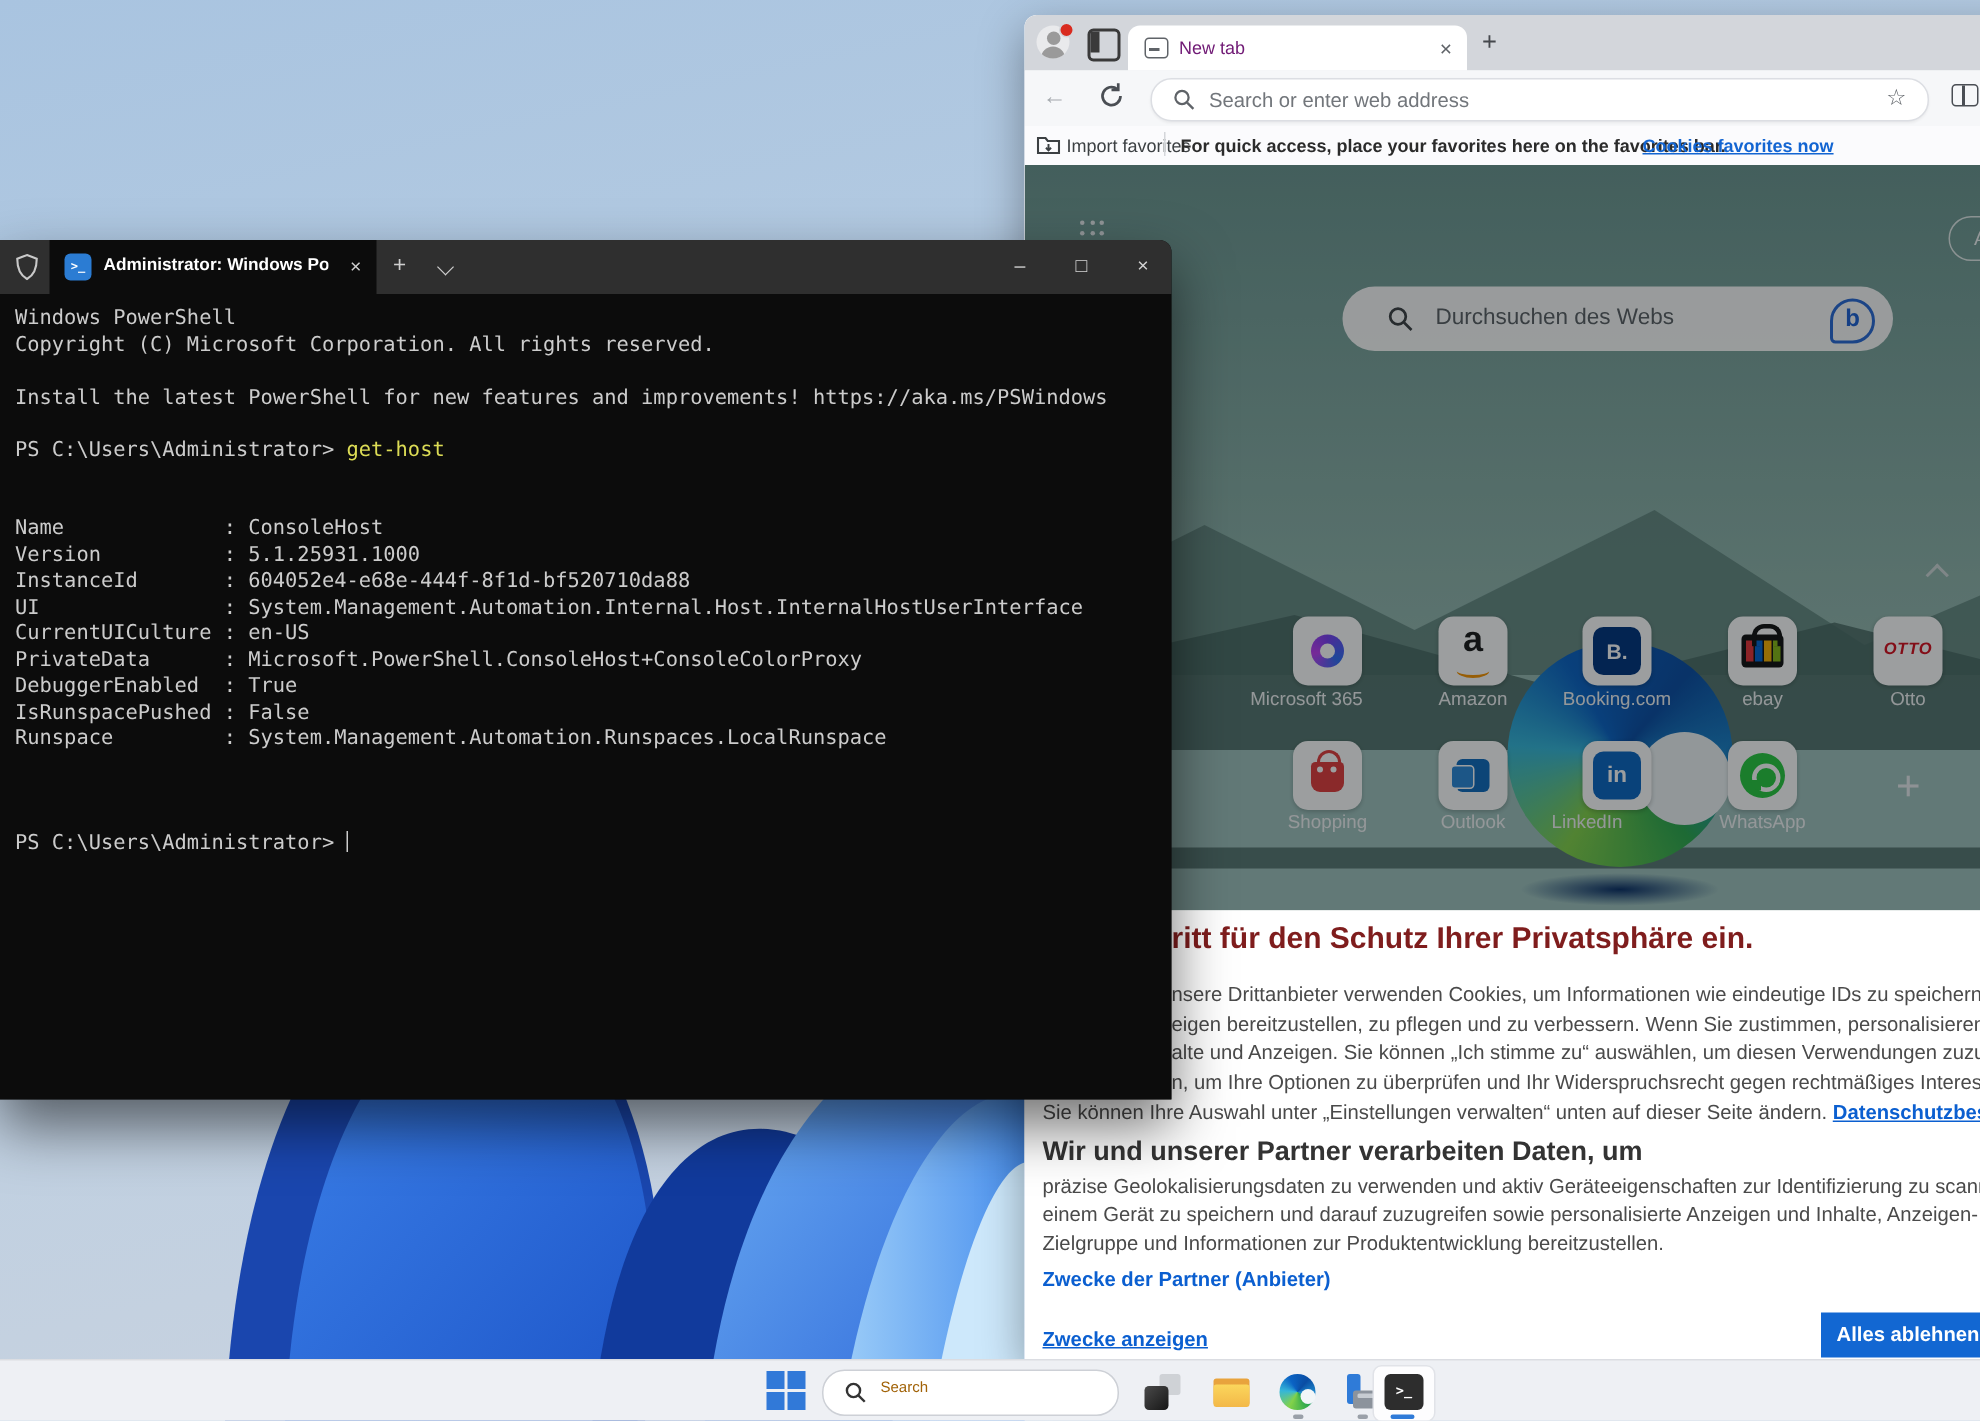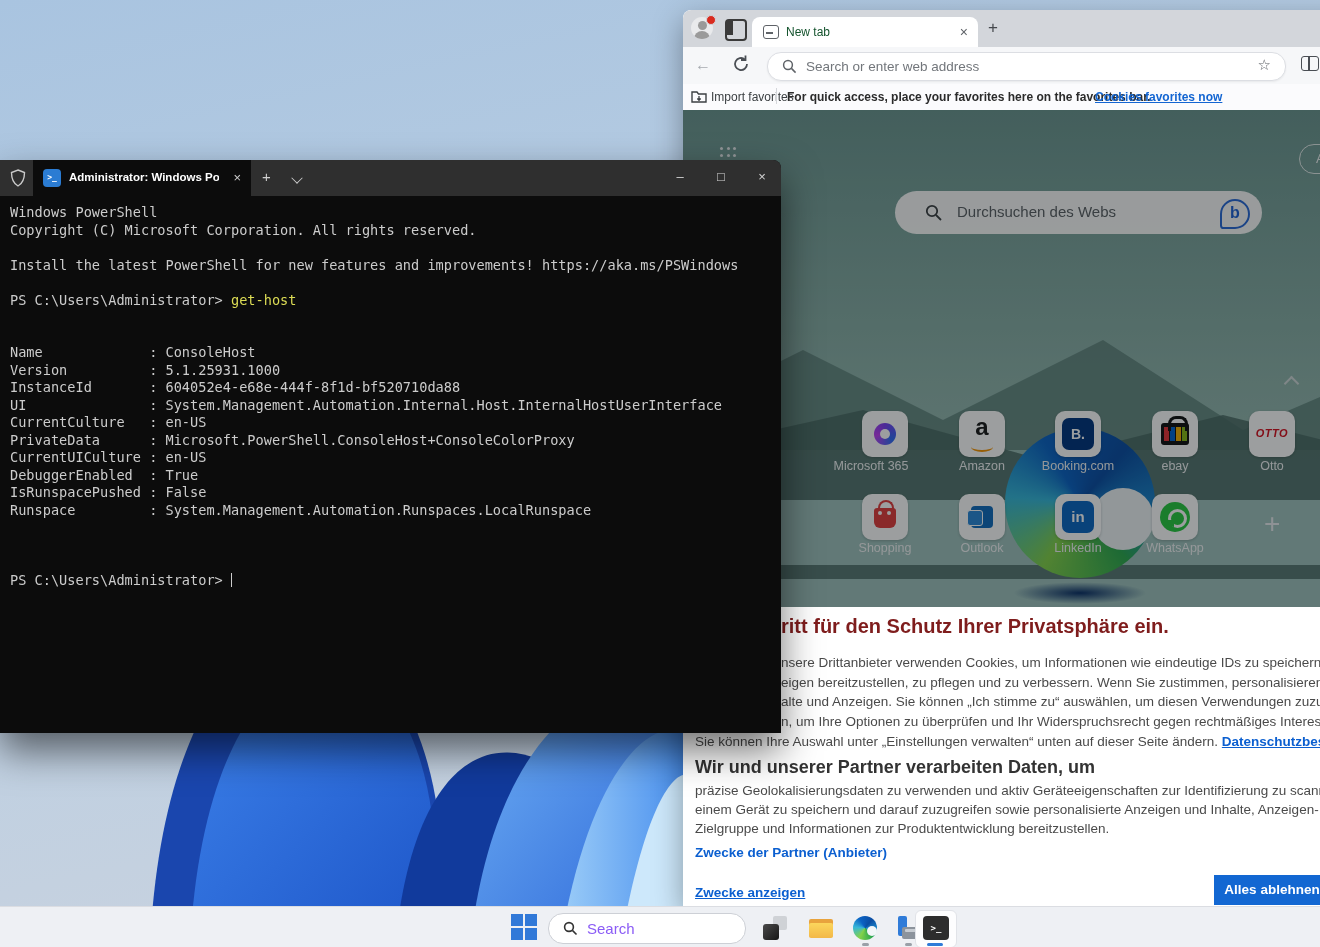--- a/index.html
+++ b/index.html
@@ -18,21 +18,21 @@
   .avatar-wrap{position:absolute;left:8px;top:7px;width:24px;height:24px;}
   .avatar{width:22px;height:22px;border-radius:50%;background:#e9eaec;overflow:hidden;position:relative;}
   .avatar .head{position:absolute;left:6.5px;top:4px;width:9px;height:9px;border-radius:50%;background:#9a9a9a;}
   .avatar .bodyy{position:absolute;left:3px;top:14px;width:16px;height:10px;border-radius:8px 8px 0 0;background:#9a9a9a;}
   .reddot{position:absolute;right:-1px;top:-2px;width:8px;height:8px;border-radius:50%;background:#d92b1f;border:1.5px solid #d3d6db;}
   .tabactions{position:absolute;left:42px;top:9px;width:18px;height:18px;border:2px solid #3a3a3a;border-radius:4px;}
   .tabactions::before{content:"";position:absolute;left:0;top:0;width:6px;height:14px;background:#3a3a3a;}
   .etab{position:absolute;left:69px;top:7px;width:226px;height:30px;background:#fff;border-radius:8px 8px 0 0;}
   .etab-icon{position:absolute;left:11px;top:8px;width:14px;height:12px;border:1.6px solid #5f6368;border-radius:3px;}
   .etab-icon::before{content:"";position:absolute;left:2px;top:6px;width:7px;height:1.6px;background:#5f6368;}
-  .etab-label{position:absolute;left:34px;top:8px;font-size:12px;color:#14532d;white-space:nowrap;}
+  .etab-label{position:absolute;left:34px;top:8px;font-size:12px;color:#701a75;white-space:nowrap;}
   .etab-close{position:absolute;right:10px;top:7px;font-size:14px;color:#5f6368;line-height:16px;}
   .newtab-btn{position:absolute;left:305px;top:9px;font-size:17px;color:#45484d;line-height:18px;}
   
   .toolbar{position:absolute;left:0;top:37px;width:100%;height:37px;background:#f6f7f9;}
   .nav-back{position:absolute;left:10px;top:8px;width:20px;height:20px;color:#a7abb0;font-size:16px;line-height:20px;text-align:center;}
   .nav-refresh{position:absolute;left:48px;top:7px;width:20px;height:20px;}
   .addrpill{position:absolute;left:84px;top:5px;width:517px;height:27px;background:#fff;border:1px solid #dcdee3;
             border-radius:14px;box-shadow:0 1px 2px rgba(0,0,0,.06);}
   .addr-mag{position:absolute;left:14px;top:6px;}
   .addr-ph{position:absolute;left:38px;top:6px;font-size:13.5px;color:#72767b;white-space:nowrap;}
@@ -115,21 +115,21 @@
   .tbody{position:absolute;left:0;top:36px;width:100%;height:537px;background:#0c0c0c;padding:8px 0 0 10px;box-sizing:border-box;
          font-family:"DejaVu Sans Mono",monospace;font-size:13.6px;color:#cccccc;}
   .tl{height:17.5px;line-height:17.5px;white-space:pre;}
   .cmd{color:#dcdc55;margin-top:36px;}
   .cursor{display:inline-block;width:1.5px;height:14px;background:#cccccc;vertical-align:-2px;}
   
   #taskbar{left:0;top:906px;width:1320px;height:41px;background:#eef0f4;border-top:1px solid #dbdde2;}
   .tb-start{position:absolute;left:511px;top:7px;width:26px;height:26px;display:grid;grid-template-columns:12px 12px;gap:2px;}
   .tb-start i{background:#3179d8;width:12px;height:12px;}
   .tb-search{position:absolute;left:548px;top:6px;width:196px;height:29px;background:#fff;border:1px solid #cdd0d6;border-radius:15px;}
-  .tb-search .ph{position:absolute;left:38px;top:6px;font-size:15px;color:#8b5cf6;}
+  .tb-search .ph{position:absolute;left:38px;top:6px;font-size:10px;color:#a16207;}
   .tb-ico{position:absolute;top:8px;width:26px;height:26px;}
   .rundash{position:absolute;top:36px;width:7px;height:3px;border-radius:2px;background:#9aa0a8;}
   .activedash{position:absolute;top:36px;width:16px;height:3px;border-radius:2px;background:#2f7bd8;}
   .tv-back{position:absolute;right:1px;top:1px;width:14px;height:14px;background:#cfd2d6;border-radius:2px;}
   .tv-front{position:absolute;left:1px;bottom:1px;width:16px;height:16px;background:linear-gradient(135deg,#4a4a4a,#161616);border-radius:3px;}
   .fold-back{position:absolute;left:1px;top:4px;width:24px;height:18px;background:#e8a33d;border-radius:2px;}
   .fold-front{position:absolute;left:1px;top:8px;width:24px;height:15px;background:linear-gradient(#fbd65c,#f3b848);border-radius:2px;}
   .fold-clip{position:absolute;left:4px;top:12px;width:12px;height:6px;background:#2f7bd8;border-radius:1px;}
   .edge-mini{position:absolute;left:1px;top:1px;width:24px;height:24px;border-radius:50%;
      background:conic-gradient(from 140deg,#2ca84e,#83d24a 70deg,#35b6d9 135deg,#0b63c4 190deg,#0a4da3 260deg,#1e8ed0 320deg,#2ca84e 360deg);}
@@ -296,21 +296,21 @@
         </div>
       <div class="tile" style="left:372px;top:384px;">
           <div class="lin">in</div>
         </div>
       <div class="tile" style="left:469px;top:384px;">
           <div class="wapp"></div>
         </div>
       <div class="addplus">+</div>
       <div class="tlabel" style="left:154px;top:431px;">Shopping</div>
       <div class="tlabel" style="left:251px;top:431px;">Outlook</div>
-      <div class="tlabel" style="left:347px;top:431px;">LinkedIn</div>
+      <div class="tlabel" style="left:327px;top:431px;">LinkedIn</div>
       <div class="tlabel" style="left:444px;top:431px;">WhatsApp</div>
 
       <div class="hero-ovl"></div>
     </div>
 
     <div class="dialog">
       <div class="c-title">ritt für den Schutz Ihrer Privatsphäre ein.</div>
       <div class="c-line" style="left:98px;top:48px;">nsere Drittanbieter verwenden Cookies, um Informationen wie eindeutige IDs zu speichern und darauf z</div>
       <div class="c-line" style="left:98px;top:67.7px;">eigen bereitzustellen, zu pflegen und zu verbessern. Wenn Sie zustimmen, personalisieren MSN und M</div>
       <div class="c-line" style="left:98px;top:87.4px;">alte und Anzeigen. Sie können „Ich stimme zu“ auswählen, um diesen Verwendungen zuzustimmen, od</div>
@@ -349,23 +349,22 @@
     <div class="tl"></div>
     <div class="tl">Install the latest PowerShell for new features and improvements! https://aka.ms/PSWindows</div>
     <div class="tl"></div>
     <div class="tl"><span>PS C:\Users\Administrator&gt; </span><span class="cmd">get-host</span></div>
     <div class="tl"></div>
     <div class="tl"></div>
     <div class="tl">Name             : ConsoleHost</div>
     <div class="tl">Version          : 5.1.25931.1000</div>
     <div class="tl">InstanceId       : 604052e4-e68e-444f-8f1d-bf520710da88</div>
     <div class="tl">UI               : System.Management.Automation.Internal.Host.InternalHostUserInterface</div>
-    <div class="tl">CurrentCulture   : en-US</div>
+    <div class="tl">CurrentUICulture : en-US</div>
     <div class="tl">PrivateData      : Microsoft.PowerShell.ConsoleHost+ConsoleColorProxy</div>
-    <div class="tl">CurrentUICulture : en-US</div>
     <div class="tl">DebuggerEnabled  : True</div>
     <div class="tl">IsRunspacePushed : False</div>
     <div class="tl">Runspace         : System.Management.Automation.Runspaces.LocalRunspace</div>
     <div class="tl"></div>
     <div class="tl"></div>
     <div class="tl"></div>
     <div class="tl"><span>PS C:\Users\Administrator&gt; </span><span class="cursor"></span></div>
   </div>
 </div>
 

